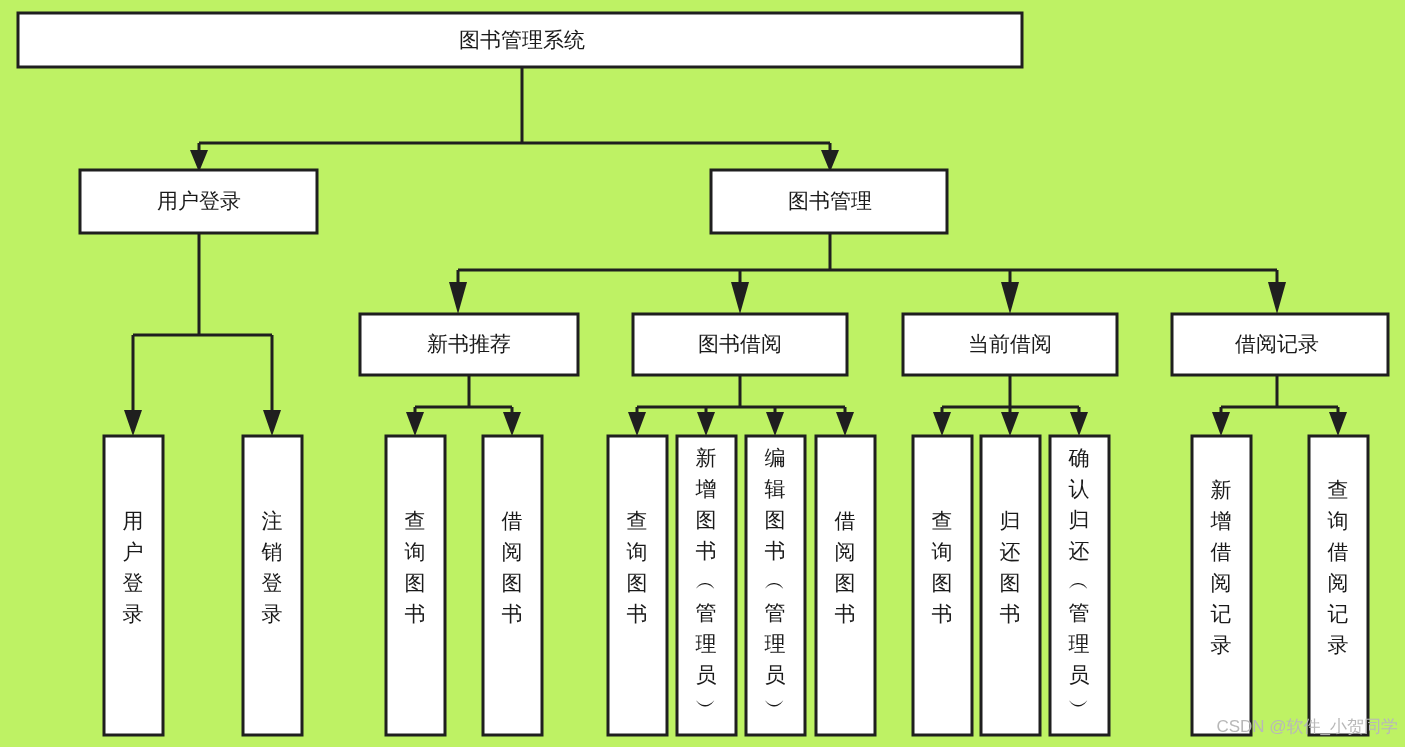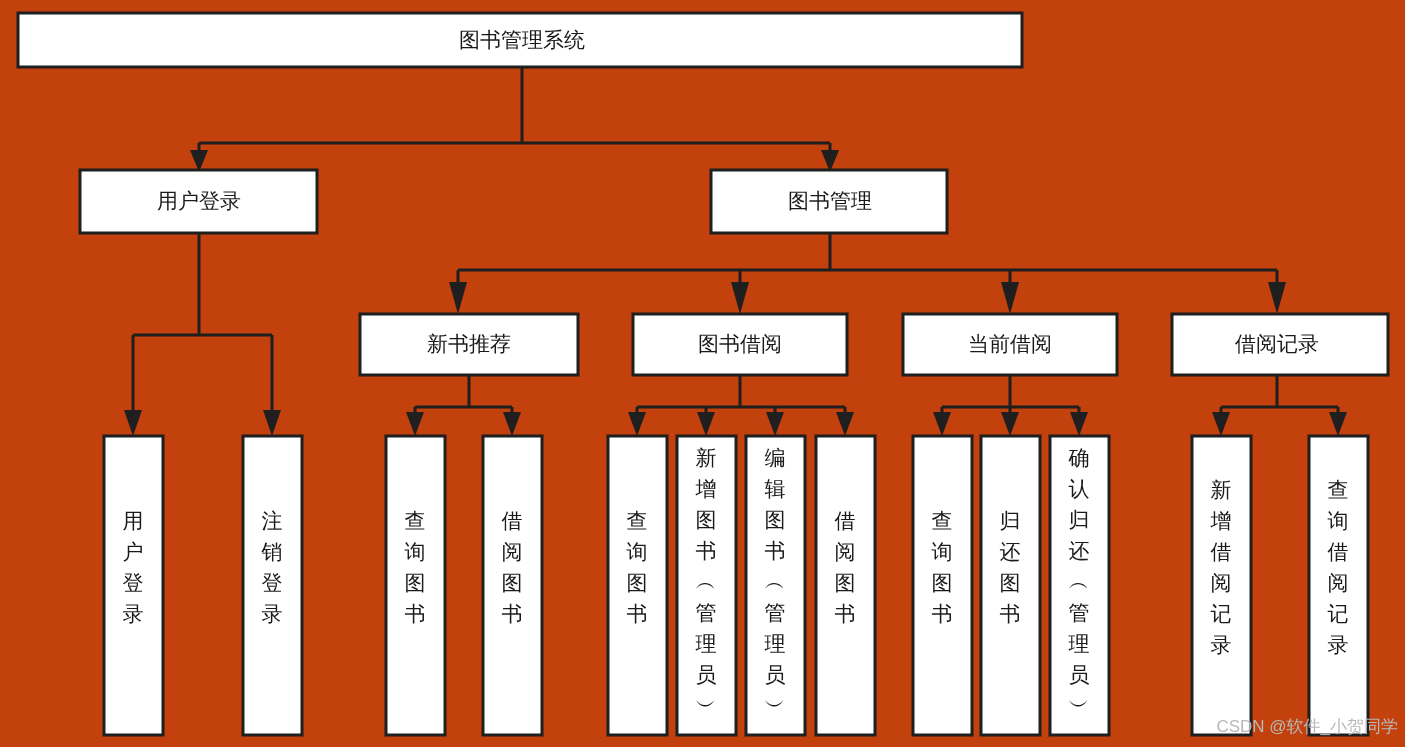--- a/index.html
+++ b/index.html
@@ -8,21 +8,21 @@
     padding: 0;
     background: #ffffff;
   }
   body {
     font-family: "Liberation Sans", "DejaVu Sans", sans-serif;
   }
   #diagram-root {
     position: relative;
     width: 1405px;
     height: 747px;
-    background: #c2410c;
+    background: #bef264;
     overflow: hidden;
   }
   svg.diagram-canvas {
     position: absolute;
     left: 0;
     top: 0;
     width: 1405px;
     height: 747px;
     display: block;
   }

